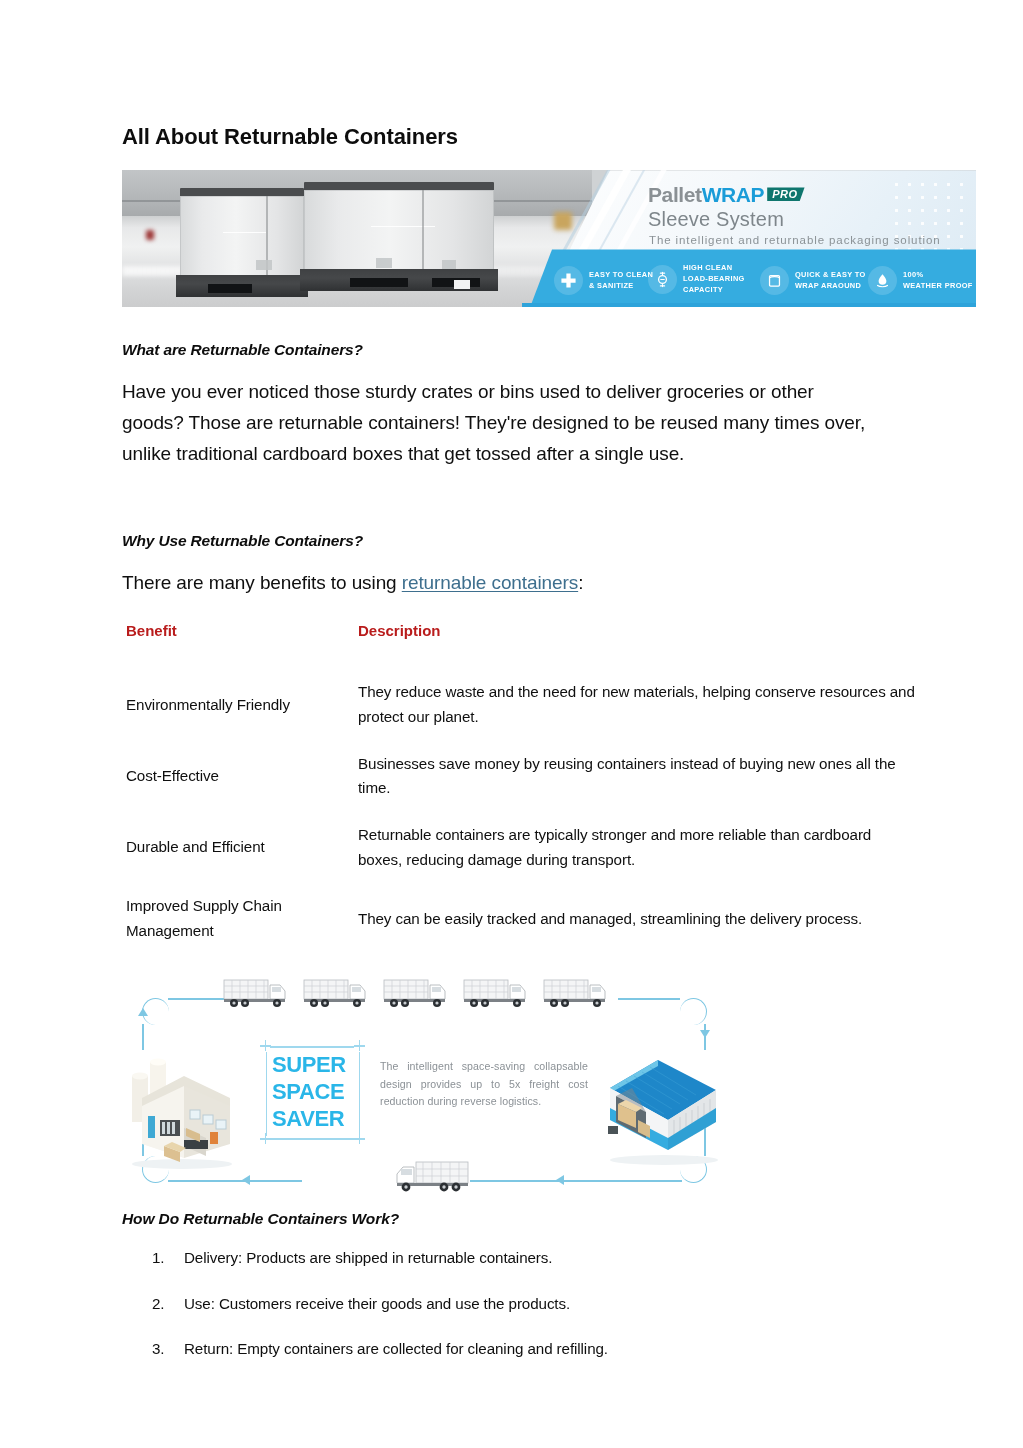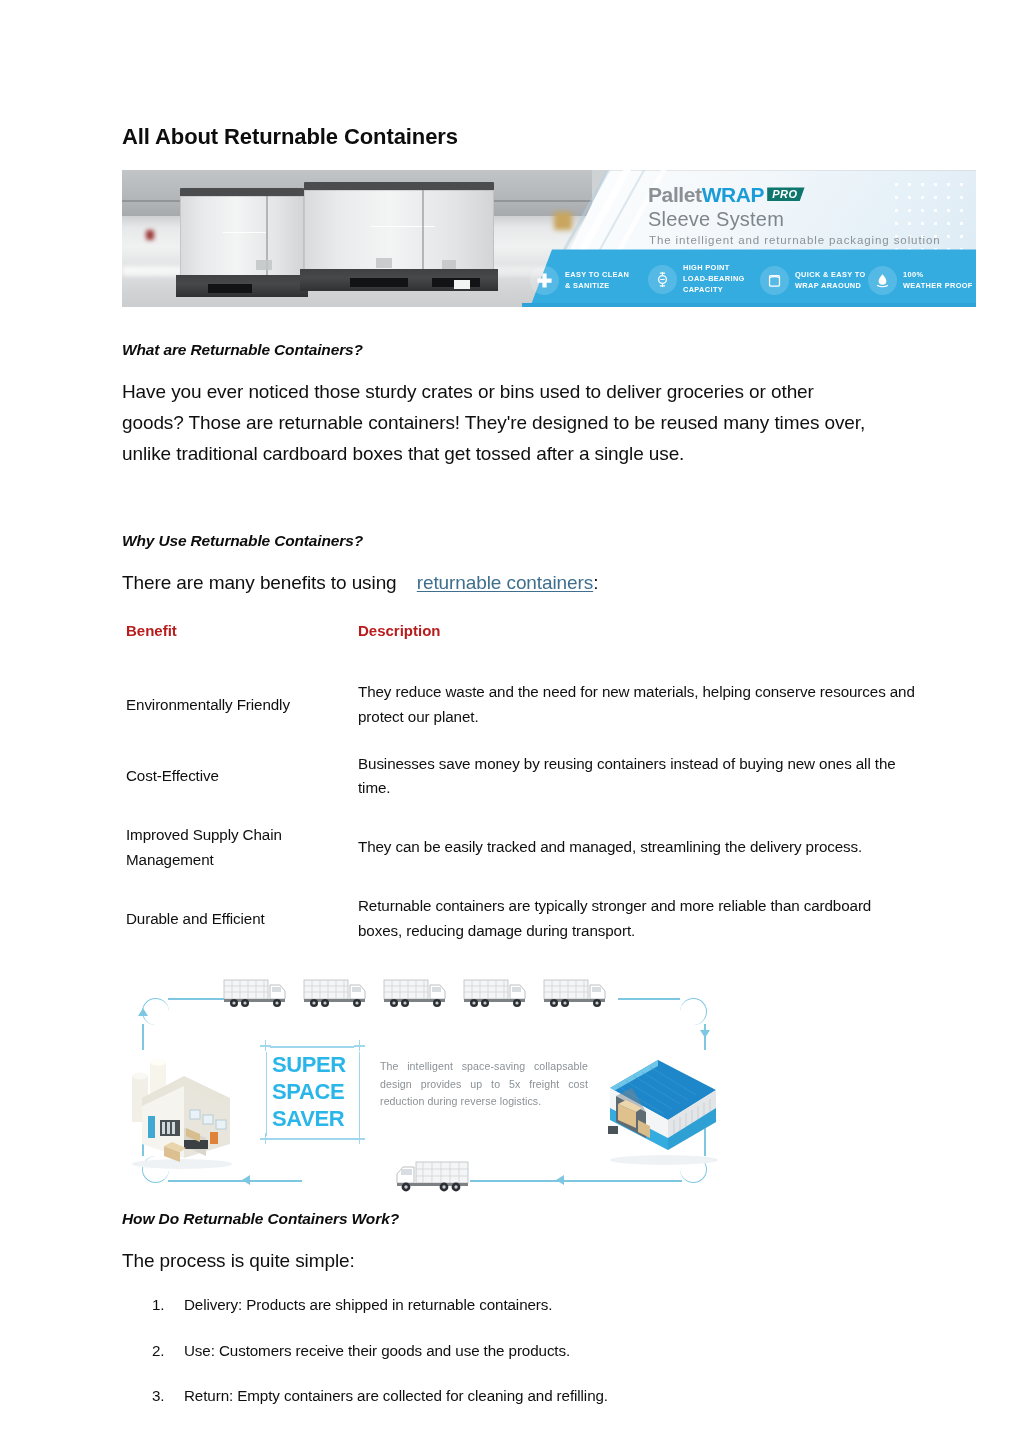--- a/index.html
+++ b/index.html
@@ -232,21 +232,21 @@
   }
   .feat-circle svg { display:block; }
   .feat-text {
     color: #ffffff;
     font-size: 7.4px;
     font-weight: bold;
     line-height: 1.45;
     letter-spacing: 0.35px;
     white-space: nowrap;
   }
-  .feature-0 { left: 8px; justify-content: flex-end; }
+  .feature-0 { left: 32px; justify-content: flex-end; }
   .feature-1 { left: 126px; }
   .feature-2 { left: 238px; }
   .feature-3 { left: 346px; }
 
   
   .sec-head {
     font-size: 15.5px;
     font-weight: bold;
     font-style: italic;
     color: #0d0d0d;
@@ -267,21 +267,20 @@
     color: #0f0f0f;
     margin: 0;
     letter-spacing: -0.1px;
   }
   .para-intro { width: 752px; margin-bottom: 0; }
   .gap-a { height: 62px; }
   .link {
     color: #3e6f8e;
     text-decoration: underline;
     text-underline-offset: 2px;
-    margin-left: 15px;
   }
 
   
   table.benefits {
     border-collapse: collapse;
     width: 790px;
     margin-top: 24px;
     table-layout: fixed;
   }
   table.benefits th {
@@ -488,21 +487,21 @@
 
         <div class="feature feature-1">
           <div class="feat-circle">
             <svg width="17" height="17" viewBox="0 0 24 24" aria-hidden="true">
               <circle cx="12" cy="12" r="5.5" fill="none" stroke="#ffffff" stroke-width="1.8"></circle>
               <path d="M12 2v3M12 19v3M9 3h6M9 21h6" stroke="#ffffff" stroke-width="1.6" fill="none" stroke-linecap="round"></path>
               <path d="M9.5 12h5" stroke="#ffffff" stroke-width="1.6" stroke-linecap="round"></path>
             </svg>
           </div>
           <div class="feat-text">
-            <div>HIGH POINT</div>
+            <div>HIGH CLEAN</div>
             <div>LOAD-BEARING</div>
             <div>CAPACITY</div>
           </div>
         </div>
 
         <div class="feature feature-2">
           <div class="feat-circle">
             <svg width="17" height="17" viewBox="0 0 24 24" aria-hidden="true">
               <rect x="5" y="5" width="14" height="15" rx="1.5" fill="none" stroke="#ffffff" stroke-width="1.8"></rect>
               <path d="M5 8c3-2 11-2 14 0" fill="none" stroke="#ffffff" stroke-width="1.6"></path>
@@ -547,26 +546,26 @@
       <tbody>
         <tr>
           <td class="col-benefit">Environmentally Friendly</td>
           <td class="col-desc">They reduce waste and the need for new materials, helping conserve resources and protect our planet.</td>
         </tr>
         <tr>
           <td class="col-benefit">Cost-Effective</td>
           <td class="col-desc">Businesses save money by reusing containers instead of buying new ones all the time.</td>
         </tr>
         <tr>
+          <td class="col-benefit">Durable and Efficient</td>
+          <td class="col-desc">Returnable containers are typically stronger and more reliable than cardboard boxes, reducing damage during transport.</td>
+        </tr>
+        <tr>
           <td class="col-benefit">Improved Supply Chain Management</td>
           <td class="col-desc">They can be easily tracked and managed, streamlining the delivery process.</td>
-        </tr>
-        <tr>
-          <td class="col-benefit">Durable and Efficient</td>
-          <td class="col-desc">Returnable containers are typically stronger and more reliable than cardboard boxes, reducing damage during transport.</td>
         </tr>
       </tbody>
     </table>
 
     <div class="diagram">
 
       <div class="dg-arc" style="left:18px; top:30px; width:26px; height:26px; border-right:none; border-bottom:none; border-top-left-radius:14px;"></div>
       <div class="dg-line dg-h" style="left:44px; top:30px; width:62px;"></div>
       <div class="dg-line dg-v" style="left:18px; top:56px; height:26px;"></div>
       <div class="arrow arrow-up" style="left:14px; top:40px;"></div>
@@ -788,21 +787,20 @@
           <div>SUPER</div>
           <div>SPACE</div>
           <div>SAVER</div>
         </div>
       </div>
 
       <div class="ss-caption">The intelligent space-saving collapsable design provides up to 5x freight cost reduction during reverse logistics.</div>
     </div>
 
     <h2 class="sec-head-plain">How Do Returnable Containers Work?</h2>
-    <p class="para">The process is quite simple:</p>
 
     <ol class="steps">
       <li><b>Delivery:</b><span> Products are shipped in returnable containers.</span></li>
       <li><b>Use:</b><span> Customers receive their goods and use the products.</span></li>
       <li><b>Return:</b><span> Empty containers are collected for cleaning and refilling.</span></li>
     </ol>
 
   </div>
 </div>
 

